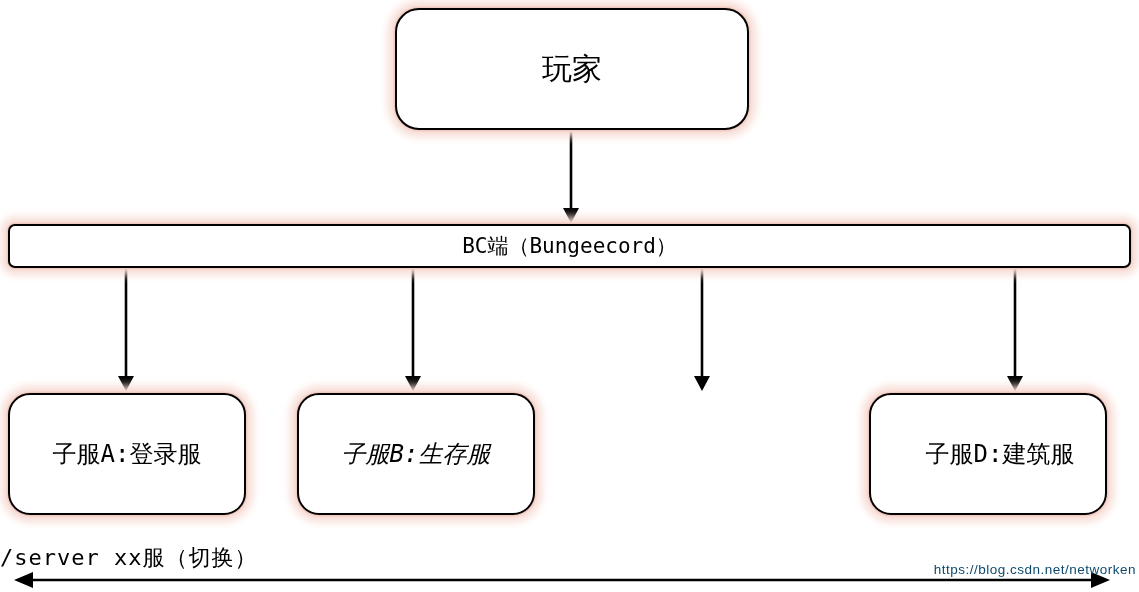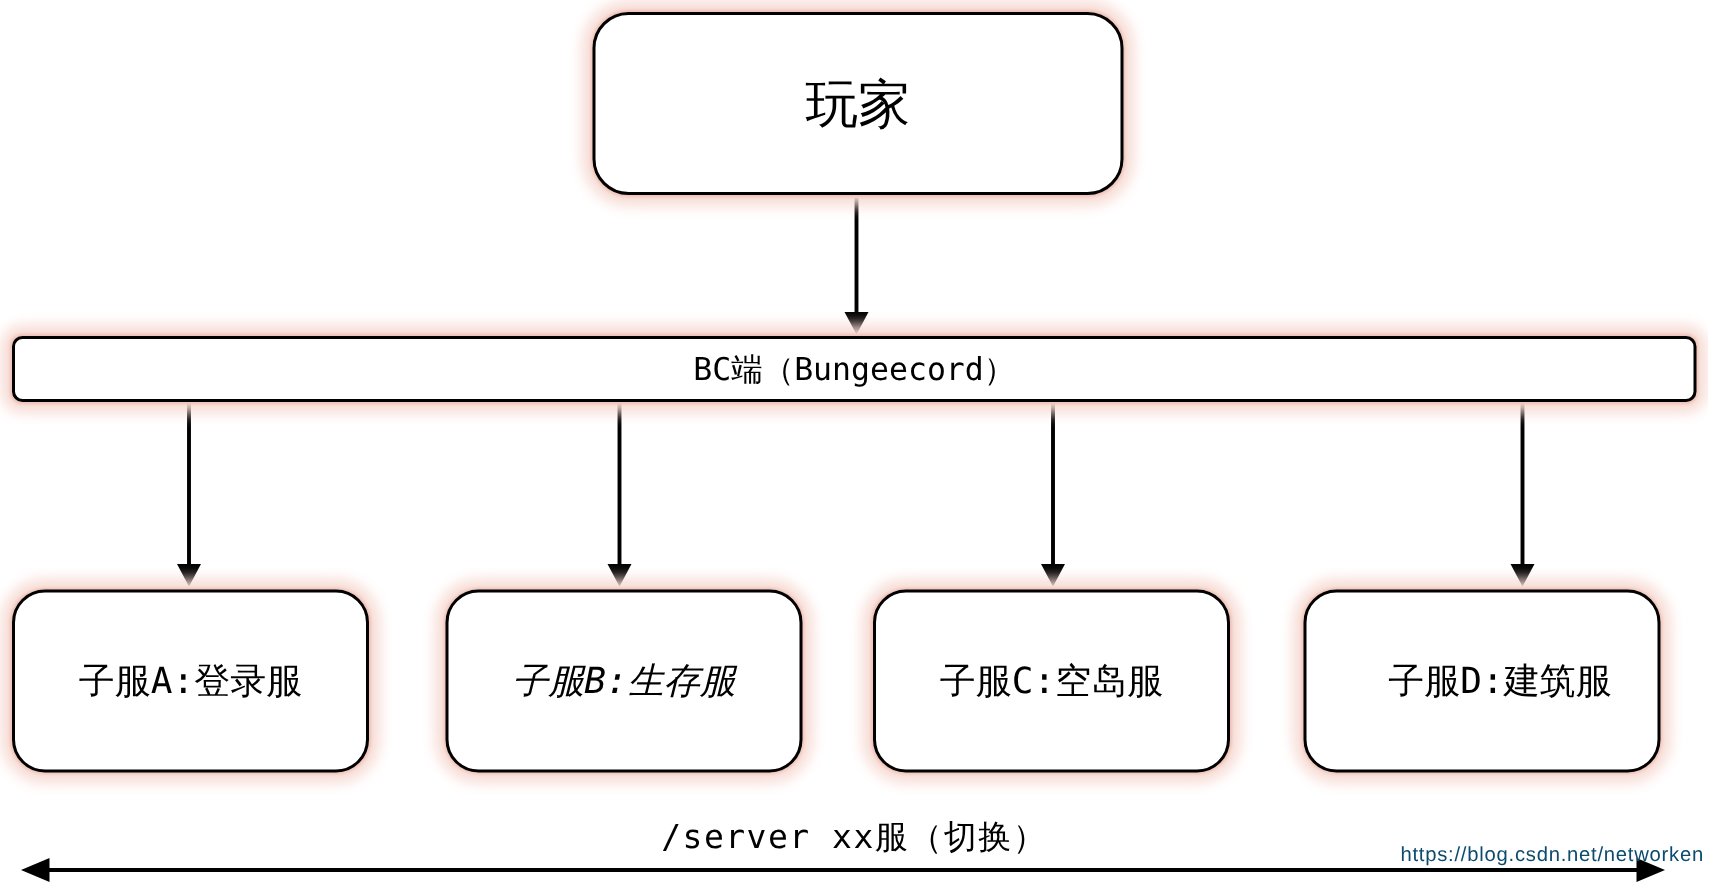--- a/index.html
+++ b/index.html
@@ -23,21 +23,21 @@
     align-items: center;
     justify-content: center;
     color: #000000;
     white-space: nowrap;
   }
 
   .node-player {
     left: 395px; top: 8px;
     width: 354px; height: 122px;
     border-radius: 24px;
-    font-size: 35px;
+    font-size: 30px;
     text-align: right;
   }
 
   .node-bc {
     left: 8px; top: 224px;
     width: 1123px; height: 44px;
     border-radius: 7px;
     font-size: 21px;
   }
 
@@ -58,21 +58,20 @@
     width: 1139px; height: 592px;
     pointer-events: none;
   }
   .arrows-layer line { stroke: #000000; stroke-width: 2.6px; }
   .arrows-layer polygon { fill: #000000; stroke: none; }
 
   .switch-label {
     position: absolute;
     left: 0; top: 543px;
     width: 100%;
-    text-align: center;
     font-size: 22px;
     color: #000000;
     letter-spacing: 1px;
   }
 
   .watermark {
     position: absolute;
     right: 3px; top: 562px;
     font-size: 13.5px;
     color: #0c4a6e;
@@ -120,23 +119,20 @@
   <div class="node node-bc">
     <span>BC端（Bungeecord）</span>
   </div>
 
   <div class="node node-sub node-sub-a">
     <span>子服A:登录服</span>
   </div>
   <div class="node node-sub node-sub-b">
     <span>子服B:生存服</span>
   </div>
-  <div class="node node-sub node-sub-c">
-    <span>子服C:空岛服</span>
-  </div>
   <div class="node node-sub node-sub-d">
     <span>子服D:建筑服</span>
   </div>
 
   <div class="switch-label">/server xx服（切换）</div>
 
   <div class="watermark">https://blog.csdn.net/networken</div>
 
 </div>
 

